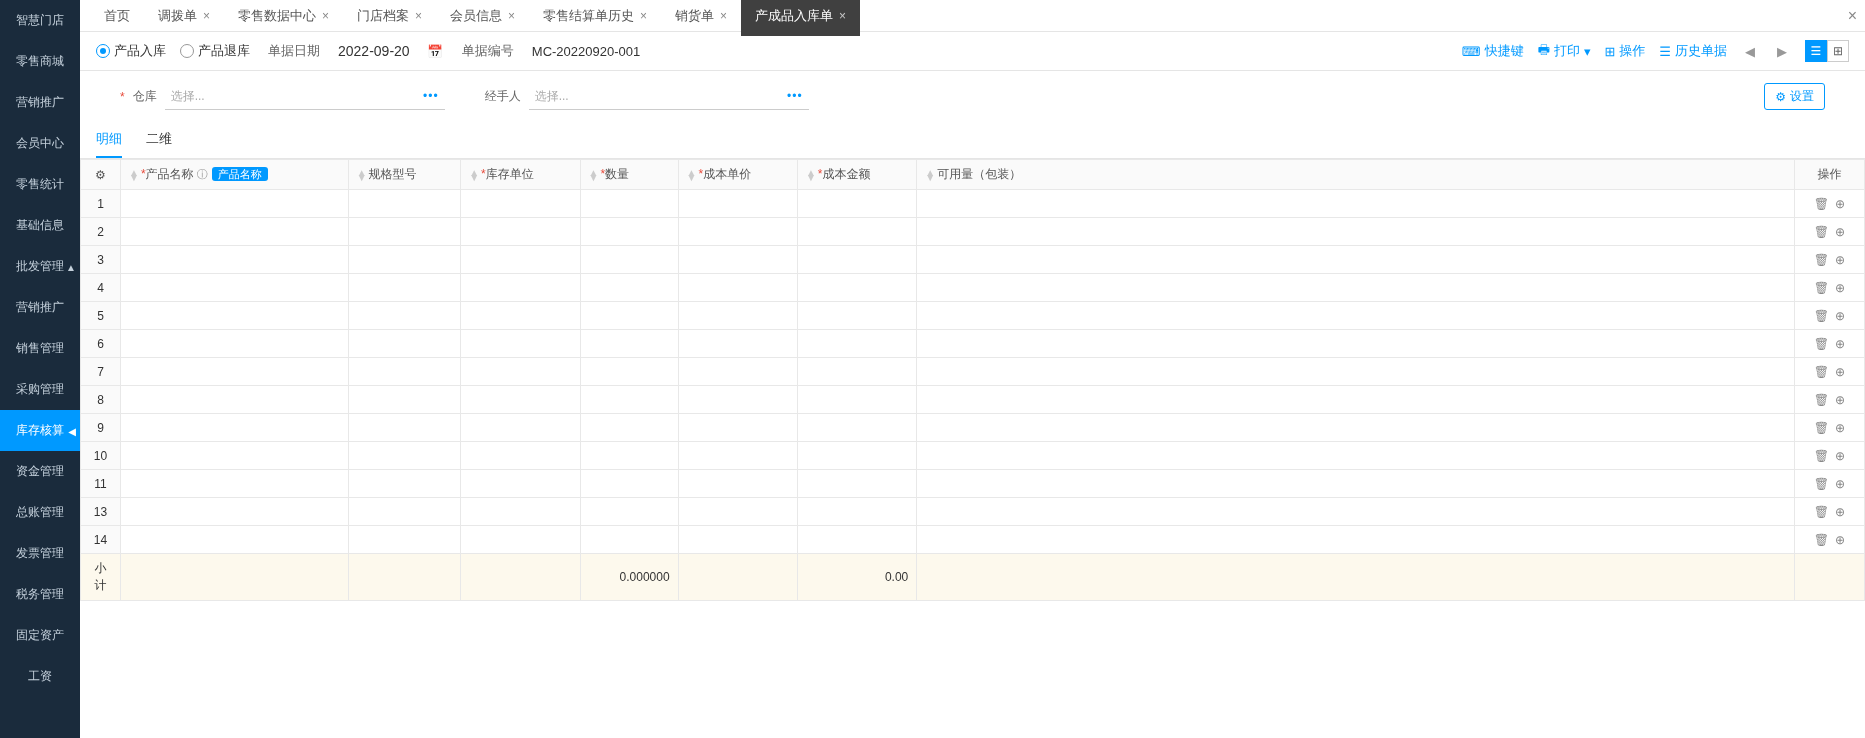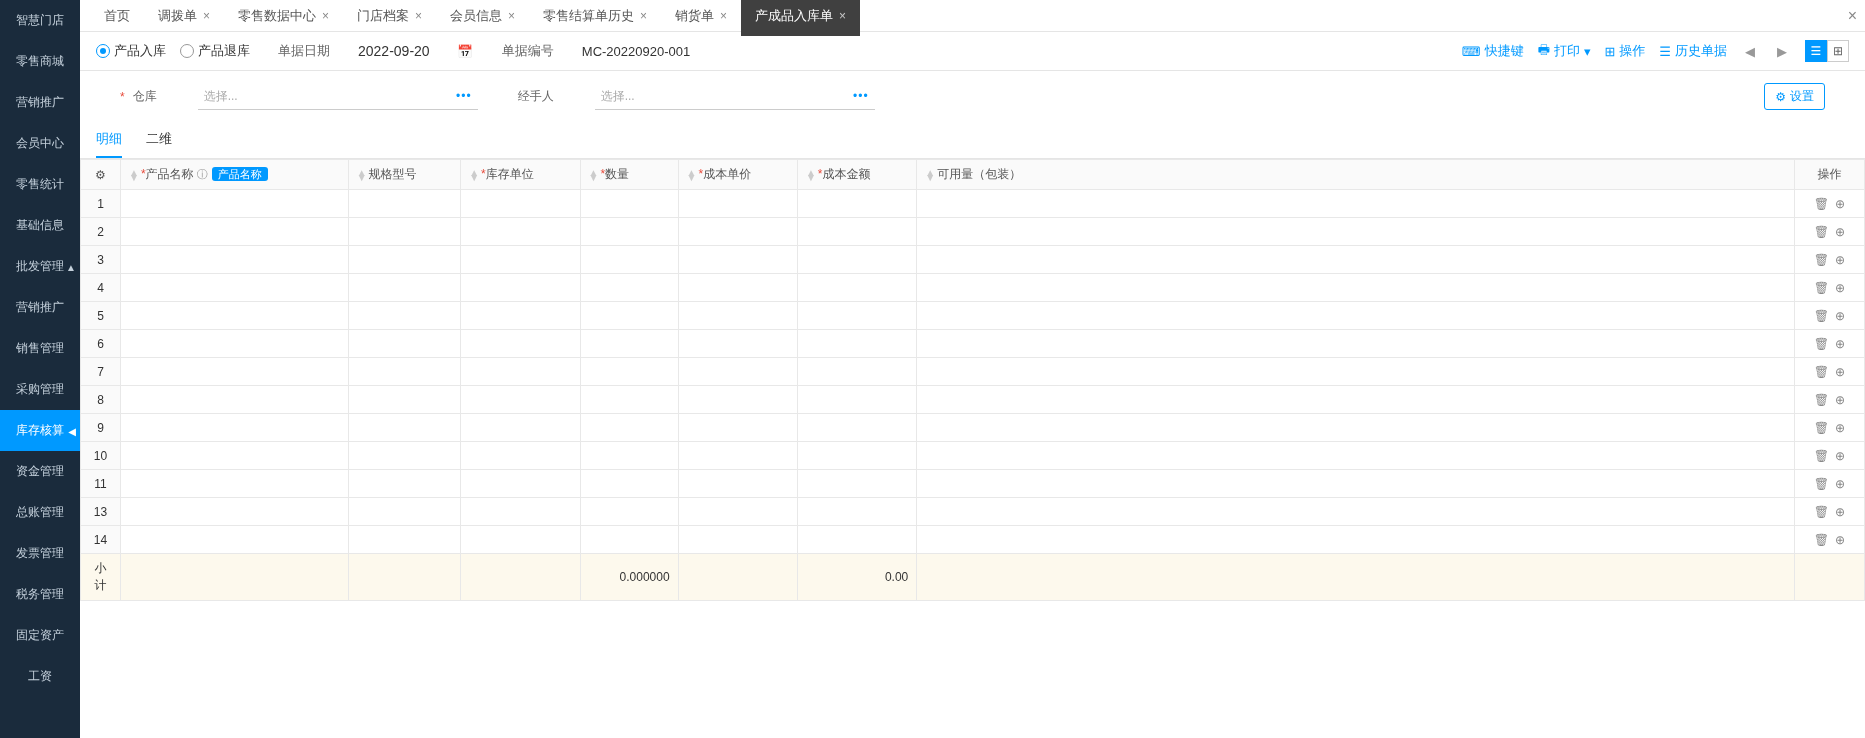--- a/index.html
+++ b/index.html
@@ -16,41 +16,41 @@
     .main { flex: 1; display: flex; flex-direction: column; overflow: hidden; }
     
     
     .tabs-bar { display: flex; align-items: center; border-bottom: 1px solid #e5e5e5; height: 32px; padding: 0 10px; position: relative; }
     .tab { padding: 0 14px; height: 40px; display: flex; align-items: center; cursor: pointer; font-size: 13px; color: #555; gap: 6px; }
     .tab.active { background: #404040; color: #fff; justify-content: space-between; }
     .tab .close { font-size: 12px; opacity: 0.7; }
     .tabs-close-all { position: absolute; right: 8px; font-size: 16px; color: #888; cursor: pointer; }
     
     
-    .form-bar { display: flex; align-items: center; padding: 8px 16px; border-bottom: 1px solid #e5e5e5; gap: 28px; font-size: 13px; }
+    .form-bar { display: flex; align-items: center; padding: 8px 16px; border-bottom: 1px solid #e5e5e5; gap: 18px; font-size: 13px; }
     .radio-group { display: flex; gap: 14px; align-items: center; }
     .radio-item { display: flex; align-items: center; gap: 4px; cursor: pointer; }
     .radio-circle { width: 14px; height: 14px; border: 1px solid #999; border-radius: 50%; display: inline-flex; align-items: center; justify-content: center; }
     .radio-circle.checked { border-color: #0099ff; }
     .radio-circle.checked::after { content: ""; width: 6px; height: 6px; background: #0099ff; border-radius: 50%; }
     .form-label { color: #666; }
     .date-value { color: #333; font-size: 14px; }
     .cal-icon { color: #0099ff; }
     .toolbar-right { margin-left: auto; display: flex; gap: 14px; align-items: center; color: #666; }
     .toolbar-btn { display: flex; align-items: center; gap: 4px; cursor: pointer; color: #0099ff; }
     .nav-arrow { color: #999; cursor: pointer; padding: 0 4px; }
     .view-toggle { display: flex; }
     .view-btn { width: 22px; height: 22px; border: 1px solid #ccc; display: flex; align-items: center; justify-content: center; cursor: pointer; font-size: 12px; }
     .view-btn.active { background: #0099ff; color: #fff; border-color: #0099ff; }
     
     
     .filter-row { display: flex; align-items: center; padding: 12px 40px; gap: 40px; }
     .filter-item { display: flex; align-items: center; gap: 8px; }
     .req { color: #e74c3c; }
-    .select-input { border: none; border-bottom: 1px solid #ccc; padding: 4px 6px; min-width: 280px; position: relative; color: #aaa; display: flex; justify-content: space-between; align-items: center; margin-left: 33px; }
+    .select-input { border: none; border-bottom: 1px solid #ccc; padding: 4px 6px; min-width: 280px; position: relative; color: #aaa; display: flex; justify-content: space-between; align-items: center; }
     .dots { color: #0099ff; letter-spacing: 1px; cursor: pointer; }
     .settings-btn { margin-left: auto; padding: 4px 10px; border: 1px solid #0099ff; color: #0099ff; border-radius: 3px; cursor: pointer; display: flex; align-items: center; gap: 4px; }
     
     
     .subtabs { display: flex; padding: 0 16px; gap: 24px; border-bottom: 1px solid #e5e5e5; }
     .subtab { padding: 8px 0; cursor: pointer; font-size: 13px; color: #333; }
     .subtab.active { color: #0099ff; border-bottom: 2px solid #0099ff; }
     
     
     .table-wrap { flex: 1; overflow: auto; padding: 0; }

